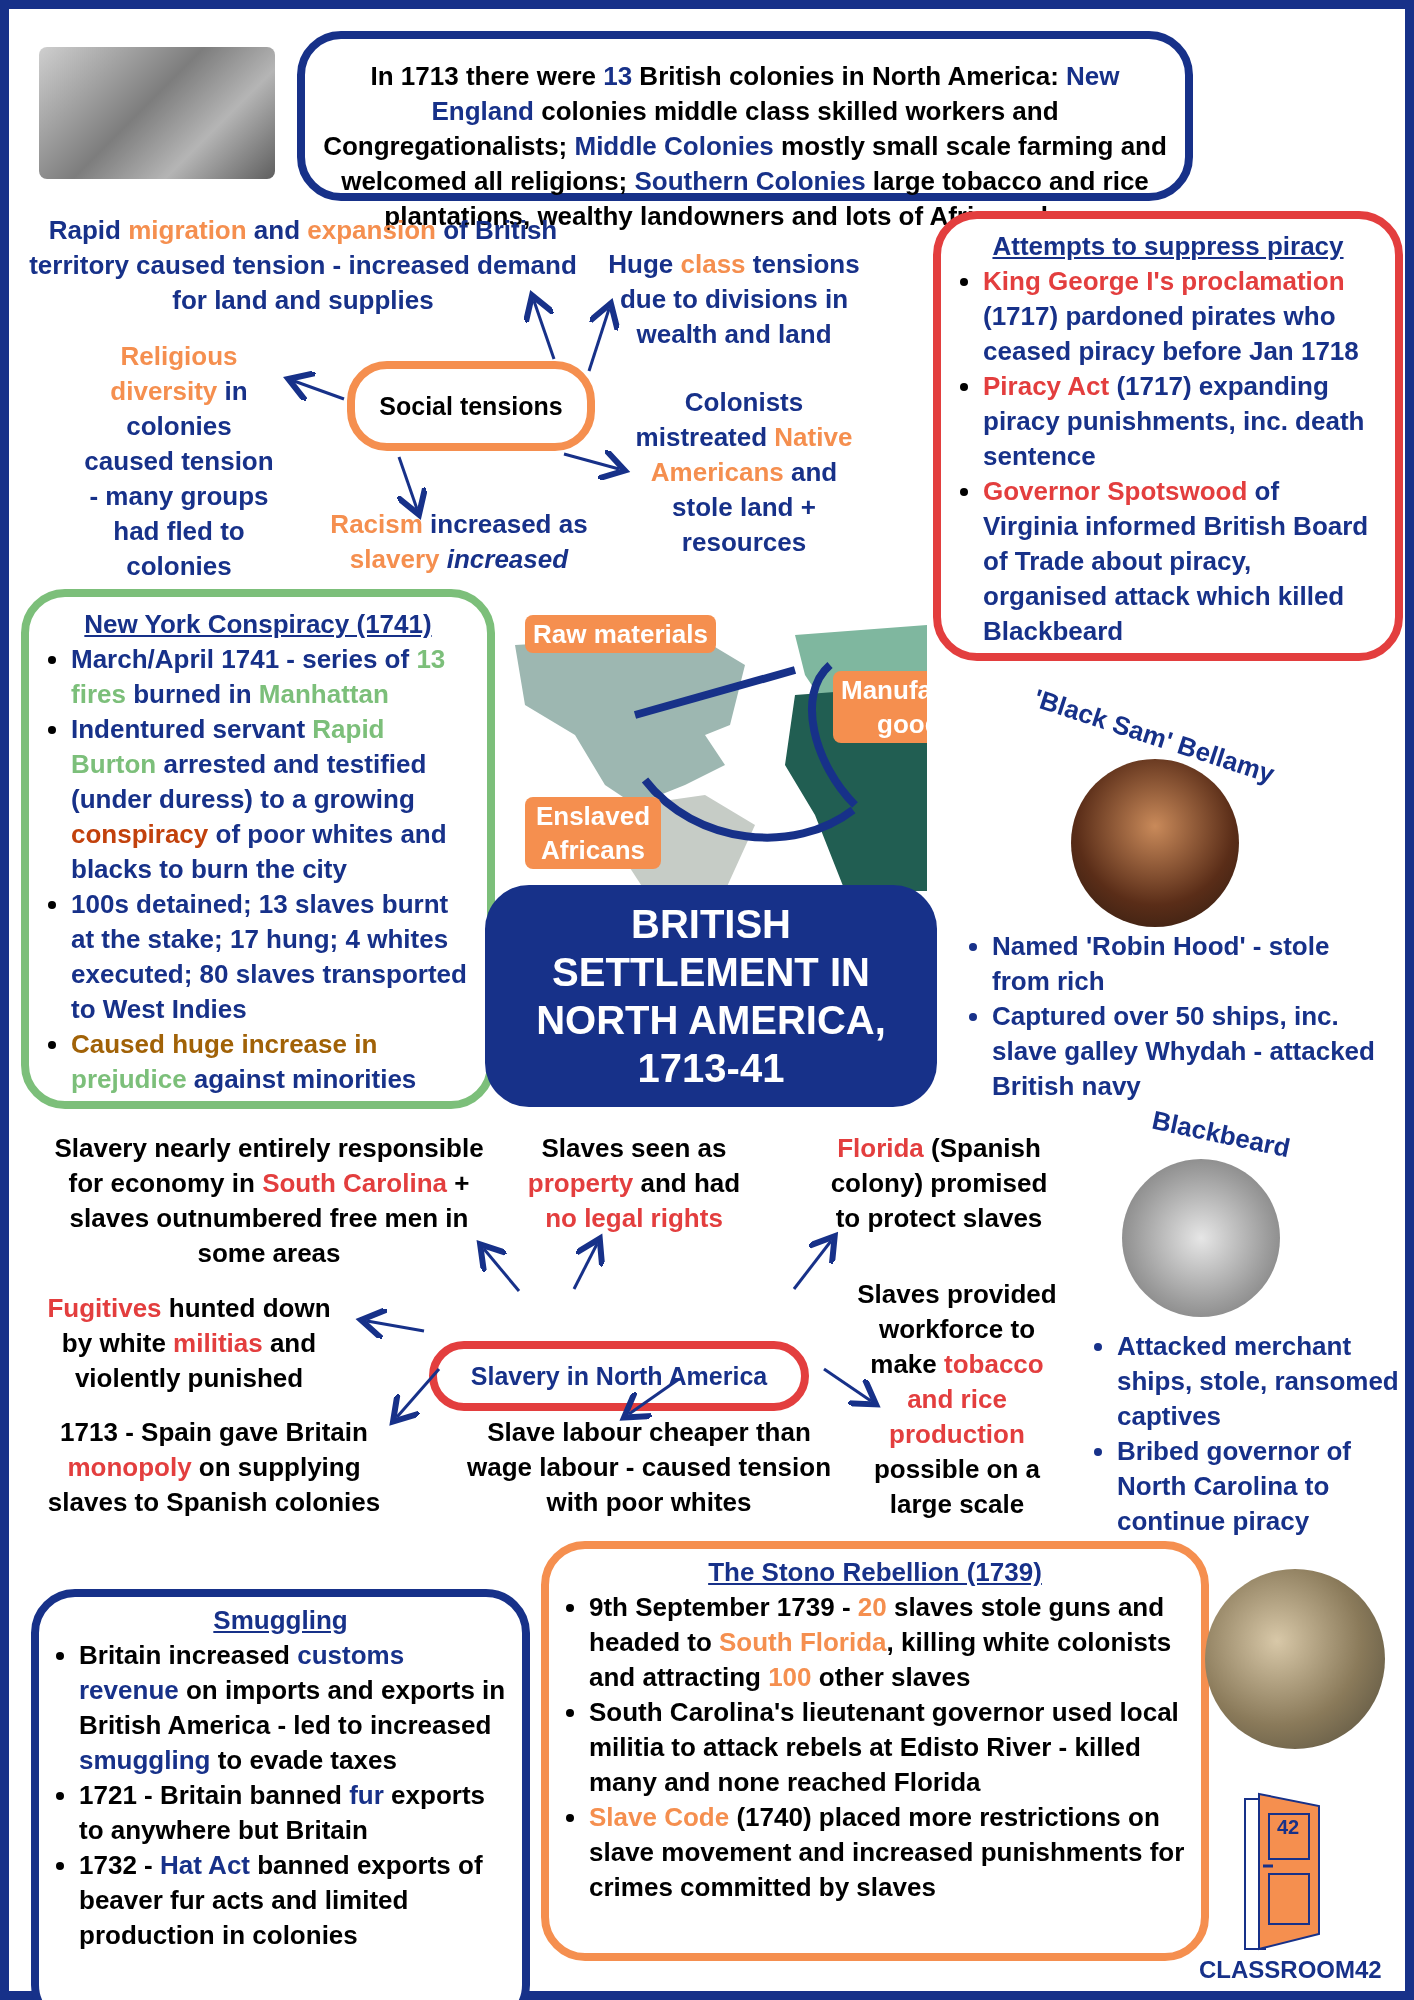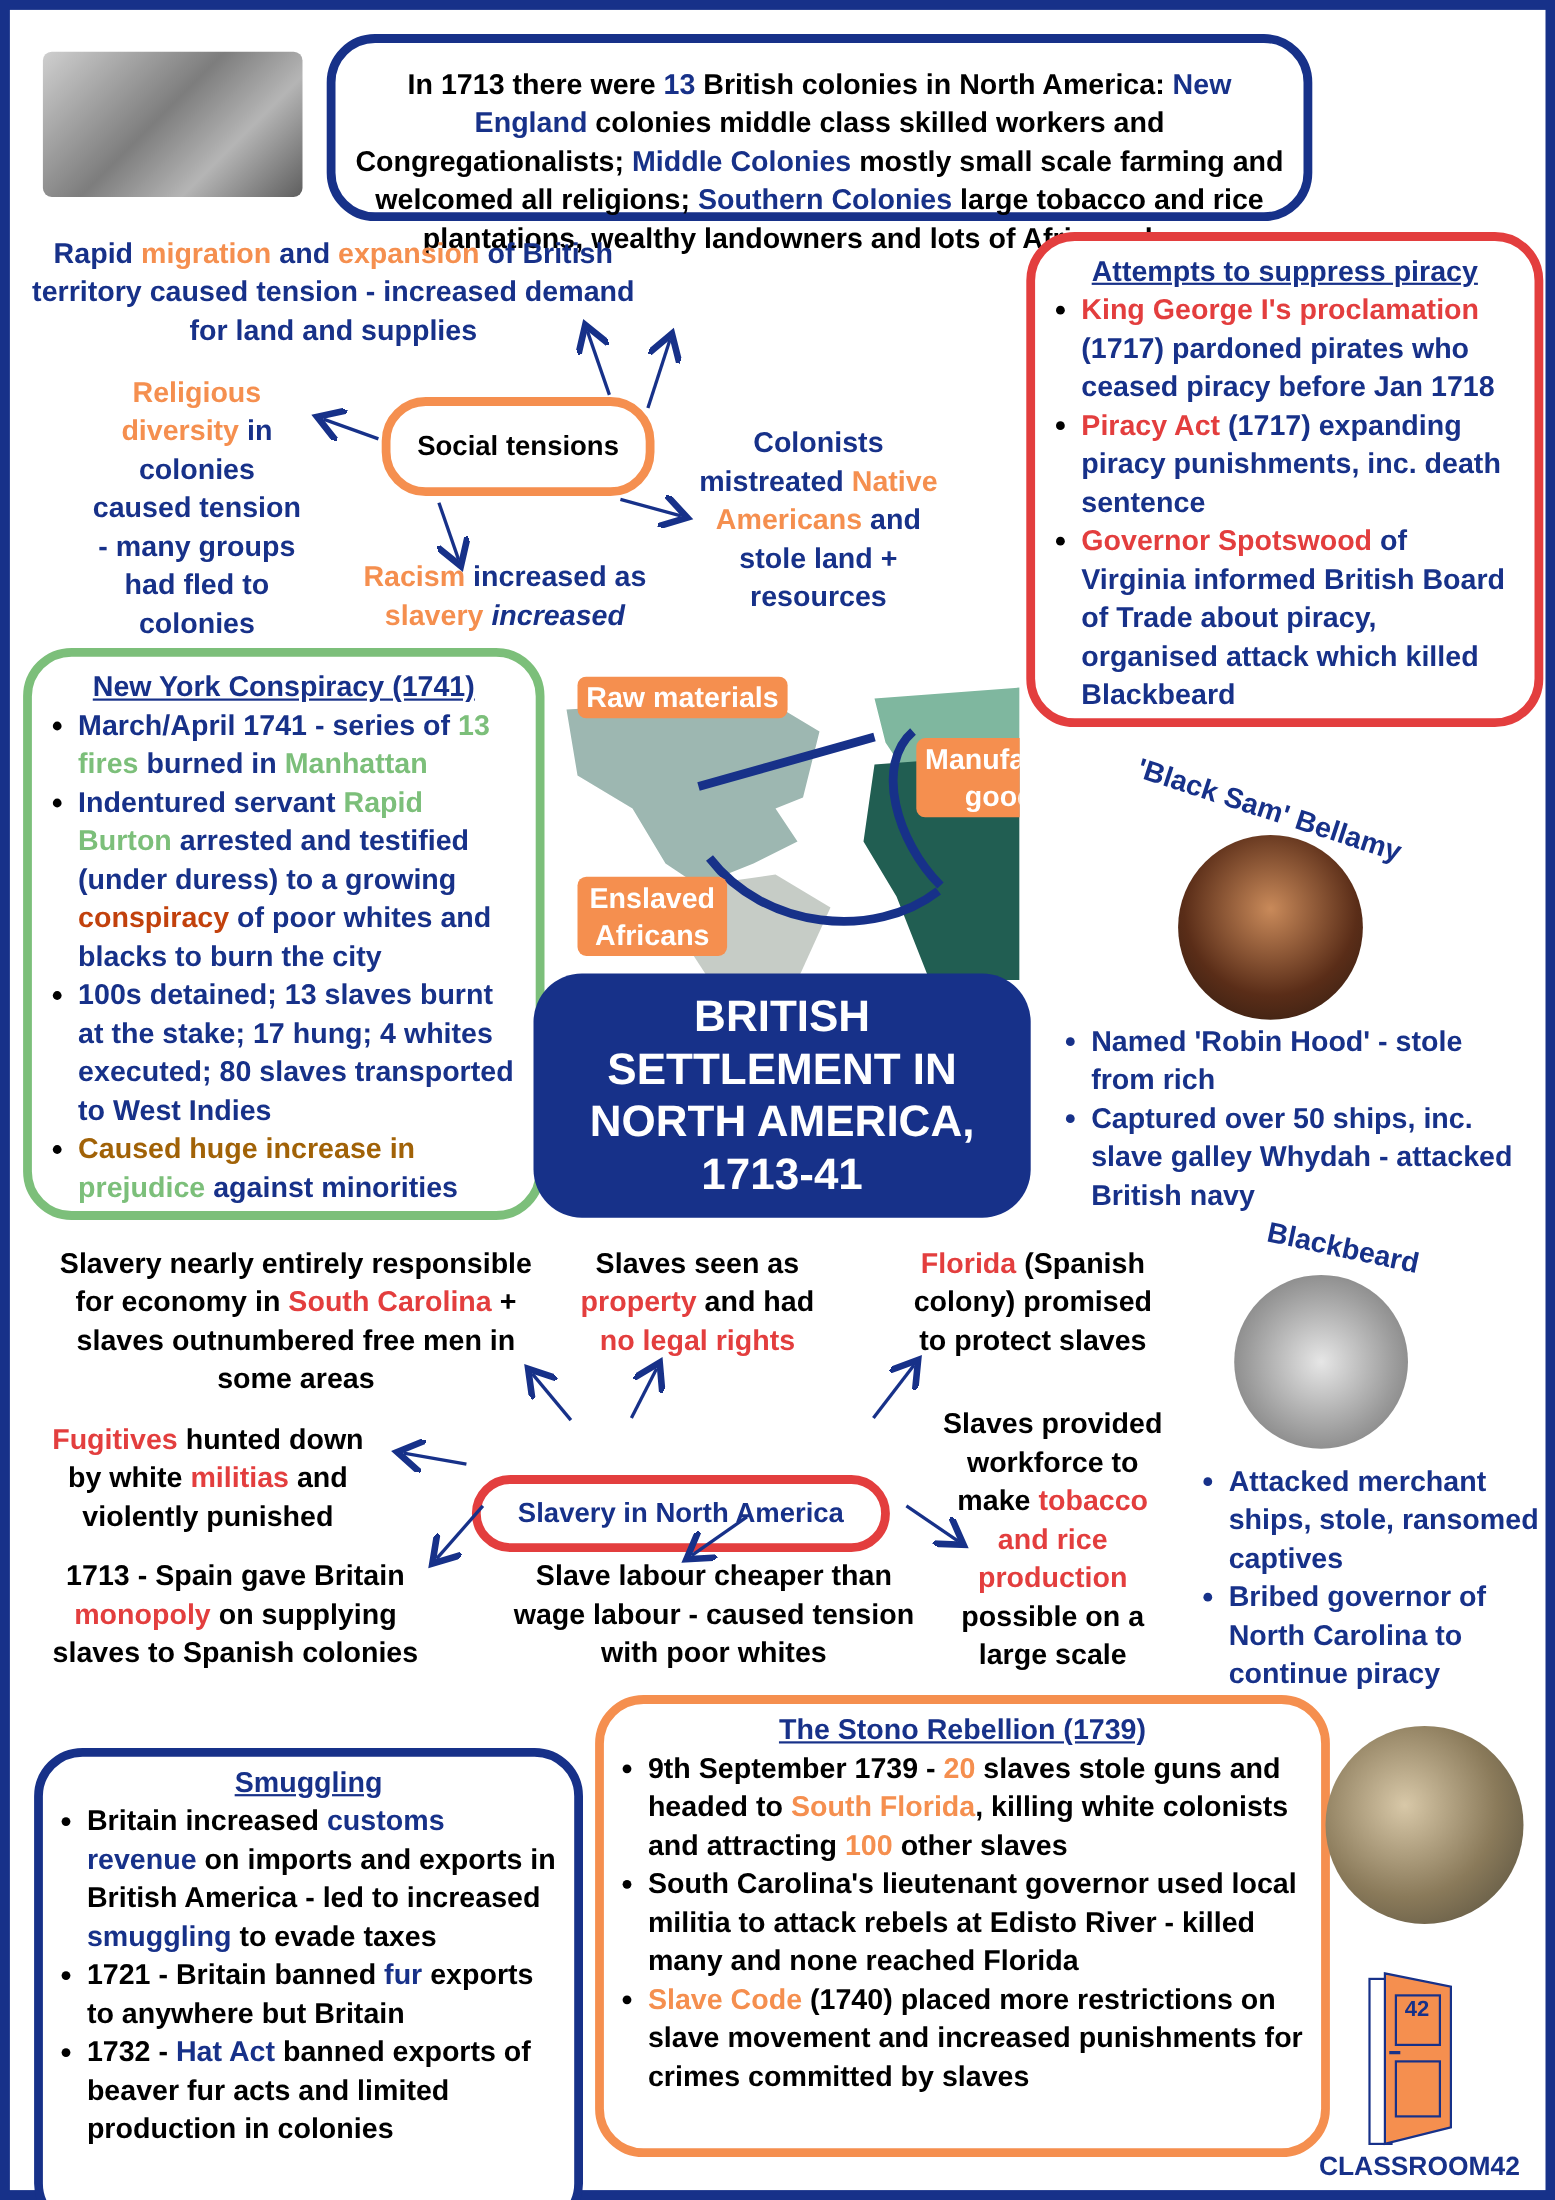--- a/index.html
+++ b/index.html
@@ -22,20 +22,21 @@
 
 <div class="page">
 
   <div class="abs" style="left:30px;top:38px;width:236px;height:132px;border-radius:8px;background:linear-gradient(135deg,#cfcfcf,#7d7d7d 45%,#b5b5b5 70%,#5e5e5e);"></div>
 
   <div class="box" style="left:288px;top:22px;width:896px;height:170px;border:8px solid #173189;padding:20px 16px;">
     <div class="c" style="font-size:26px;line-height:35px;"><span style="color: rgb(0, 0, 0);">In 1713 there were </span><span style="color: rgb(23, 49, 137);">13</span><span style="color: rgb(0, 0, 0);"> British colonies in North America: </span><span style="color: rgb(23, 49, 137);">New England</span><span style="color: rgb(0, 0, 0);"> colonies middle class skilled workers and Congregationalists; </span><span style="color: rgb(23, 49, 137);">Middle Colonies</span><span style="color: rgb(0, 0, 0);"> mostly small scale farming and welcomed all religions; </span><span style="color: rgb(23, 49, 137);">Southern Colonies</span><span style="color: rgb(0, 0, 0);"> large tobacco and rice plantations, wealthy landowners and lots of African slaves</span></div>
   </div>
 
   <div class="abs c t" style="left:14px;top:204px;width:560px;"><span style="color: rgb(23, 49, 137);">Rapid </span><span style="color: rgb(245, 143, 79);">migration</span><span style="color: rgb(23, 49, 137);"> and </span><span style="color: rgb(245, 143, 79);">expansion</span><span style="color: rgb(23, 49, 137);"> of British territory caused tension - increased demand for land and supplies</span></div>
+  <div class="abs c t" style="left:590px;top:238px;width:270px;"><span style="color: rgb(23, 49, 137);">Huge </span><span style="color: rgb(245, 143, 79);">class</span><span style="color: rgb(23, 49, 137);"> tensions due to divisions in wealth and land</span></div>
   <div class="abs c t" style="left:70px;top:330px;width:200px;"><span style="color: rgb(245, 143, 79);">Religious diversity</span><span style="color: rgb(23, 49, 137);"> in colonies caused tension - many groups had fled to colonies</span></div>
   <div class="abs c t" style="left:610px;top:376px;width:250px;"><span style="color: rgb(23, 49, 137);">Colonists mistreated </span><span style="color: rgb(245, 143, 79);">Native Americans</span><span style="color: rgb(23, 49, 137);"> and stole land + resources</span></div>
   <div class="abs c t" style="left:300px;top:498px;width:300px;"><span style="color: rgb(245, 143, 79);">Racism</span><span style="color: rgb(23, 49, 137);"> increased as </span><span style="color: rgb(245, 143, 79);">slavery</span><span style="color: rgb(23, 49, 137); font-style: italic;"> increased</span></div>
   <div class="pill" style="left:338px;top:352px;width:248px;height:90px;border:8px solid #f58f4f;">
     <span style="font-size:25px;">Social tensions</span>
   </div>
   <svg width="1414" height="600" style="left:0;top:0;">
     <defs>
         <marker id="ah" markerWidth="10" markerHeight="10" refX="6" refY="5" orient="auto">
           <path d="M0,0 L8,5 L0,10" fill="none" stroke="#173189" stroke-width="2"></path>

